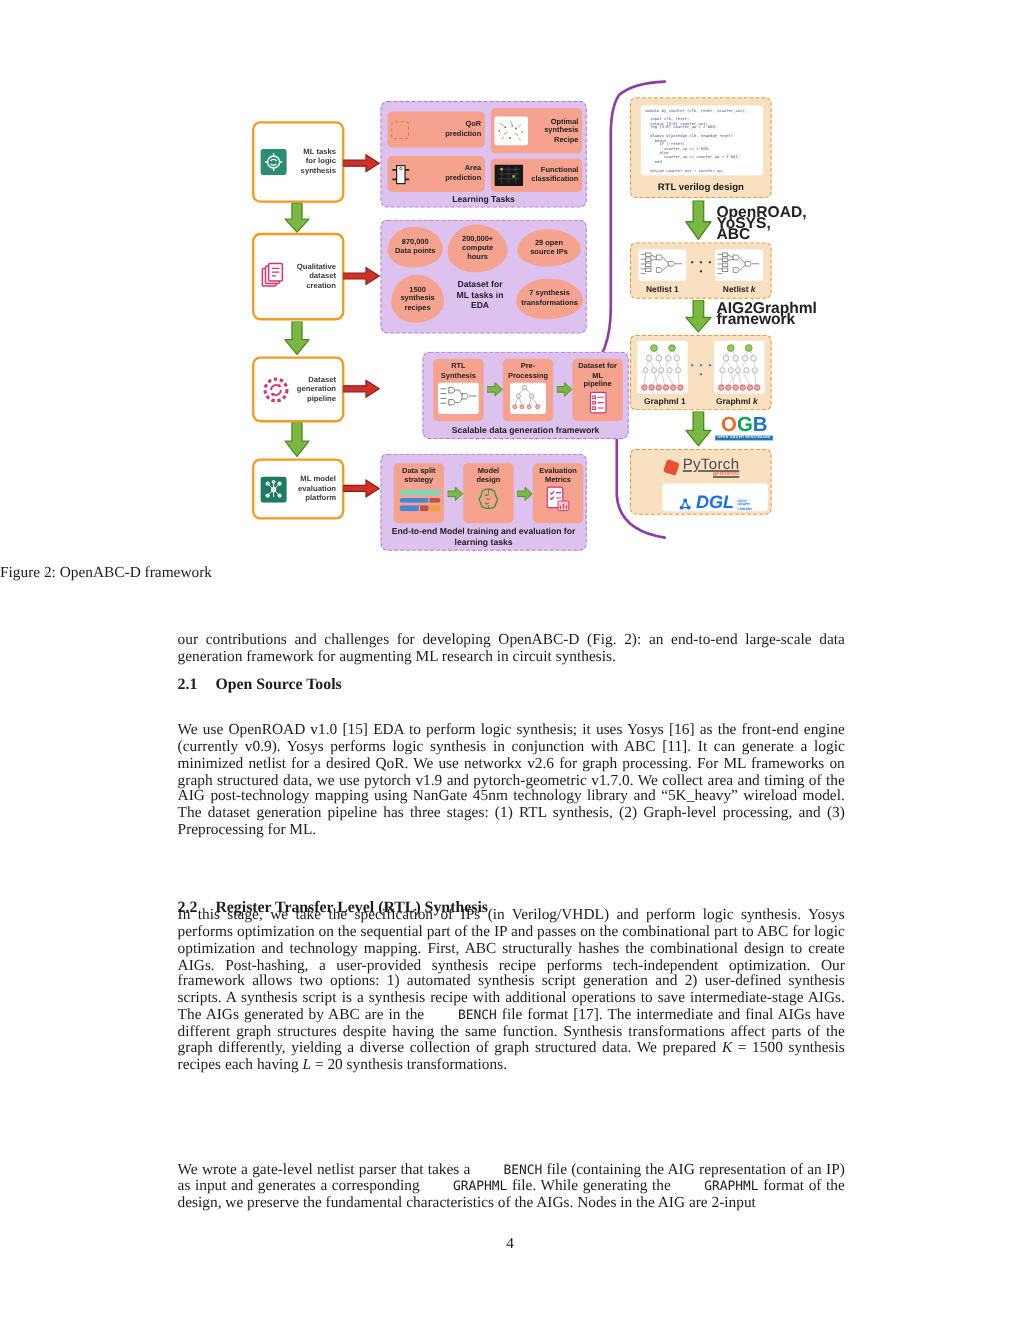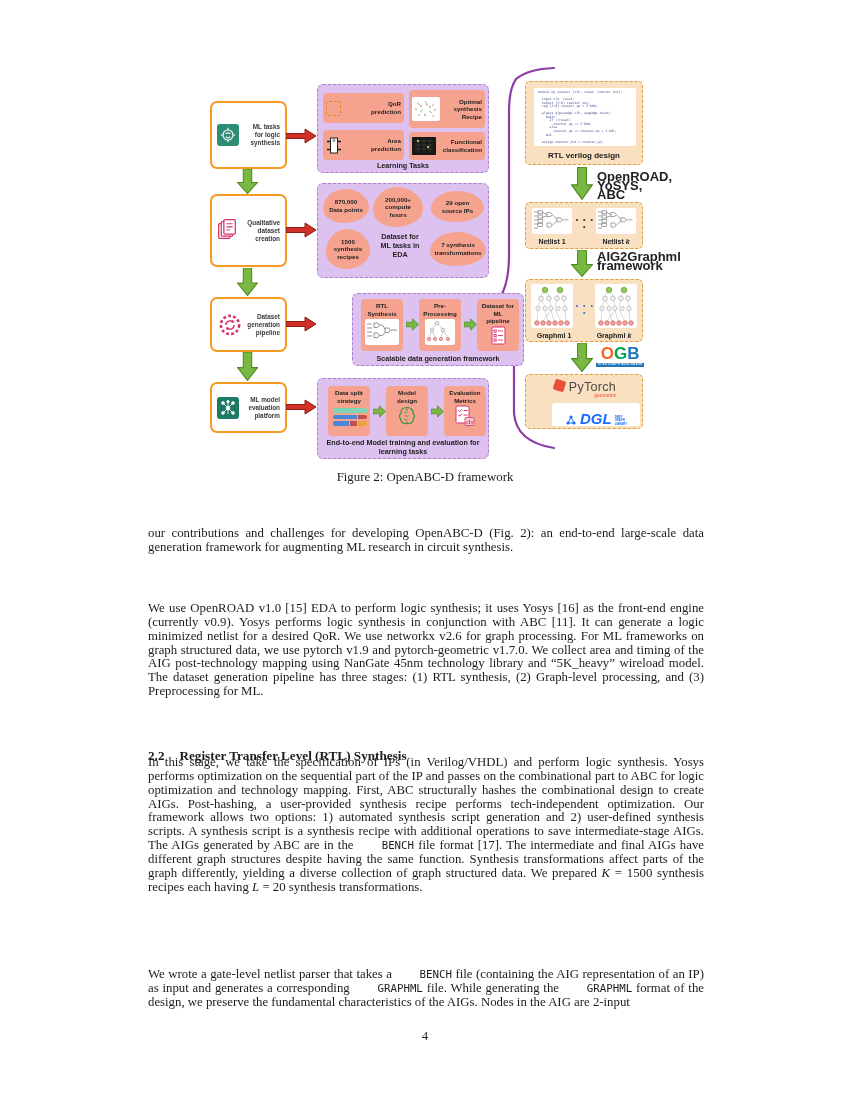--- a/index.html
+++ b/index.html
@@ -31,29 +31,29 @@
   .dots{font-size:7px;font-weight:bold;letter-spacing:1.5px;color:#333;text-align:center;}
   .dotsb{color:#3a78c9;}
   .bigbox-label{position:absolute;left:0;right:0;bottom:4px;text-align:center;font-weight:bold;font-size:8px;color:#1a1a1a;}
   .bars{display:flex;flex-direction:column;gap:2px;margin:4px 3px 0;}
   .bar{height:4.5px;border-radius:2px;display:flex;overflow:hidden;}
   
   .ogb{display:flex;flex-direction:column;align-items:center;}
   .ogb-letters{display:flex;font-weight:900;font-size:17px;line-height:17px;letter-spacing:0;}
   .ogb-strip{margin-top:1px;background:#2075bc;color:#fff;font-size:2.7px;line-height:4px;
              padding:0 2px;letter-spacing:.4px;font-weight:bold;}
-  .pyt-row{display:flex;align-items:flex-start;justify-content:center;gap:4px;}
+  .pyt-row{display:flex;align-items:center;justify-content:center;gap:4px;text-decoration:underline;}
   .pyt-gem{width:11px;height:11px;background:#e94f37;border-radius:2px;transform:rotate(18deg);}
   .pyt-name{font-size:12.5px;color:#4a4a4a;letter-spacing:.3px;}
   .pyt-sub{font-size:5px;color:#e94f37;text-align:right;margin-top:-2px;}
   .dgl-card{background:#fff;border-radius:3px;display:flex;align-items:flex-end;justify-content:center;gap:3px;}
   .dgl-name{font-size:15px;font-weight:900;color:#1a6cff;font-style:italic;line-height:15px;}
   .dgl-sub{font-size:2.8px;line-height:3.3px;font-weight:bold;color:#1a6cff;white-space:pre-line;text-align:left;}
   
-  .caption{position:absolute;left:0;width:850px;text-align:center;font-size:12.8px;}
+  .caption{position:absolute;left:0;width:850px;font-size:12.8px;}
   .bodytext{position:absolute;left:148px;width:556px;font-size:12.8px;line-height:13.9px;
             text-align:justify;}
   .h2{position:absolute;left:148px;width:556px;font-size:13.2px;font-weight:bold;}
   .h2 .hnum{margin-right:15px;}
   .pageno{position:absolute;left:0;width:850px;text-align:center;font-size:12.8px;}
   .seg-mono{font-family:"DejaVu Sans Mono",monospace;font-size:.84em;padding-left:24px;}
   .seg-it{font-style:italic;}
   .seg-math{font-style:italic;}
 </style>
 </head>
@@ -508,20 +508,23 @@
 GRAPH
 LIBRARY</span>
       </div>
     </div>
   </div>
 
   <div class="caption" style="top:470px;">Figure 2: OpenABC-D framework</div>
 
   <p class="bodytext" style="top:514px;"><span>our contributions and challenges for developing OpenABC-D (Fig. 2): an end-to-end large-scale data generation framework for augmenting ML research in circuit synthesis.</span></p>
 
+  <div class="h2" style="top:562px;">
+    <span class="hnum">2.1</span><span>Open Source Tools</span>
+  </div>
   <p class="bodytext" style="top:589px;"><span>We use OpenROAD v1.0 [15] EDA to perform logic synthesis; it uses Yosys [16] as the front-end engine (currently v0.9). Yosys performs logic synthesis in conjunction with ABC [11]. It can generate a logic minimized netlist for a desired QoR. We use networkx v2.6 for graph processing. For ML frameworks on graph structured data, we use pytorch v1.9 and pytorch-geometric v1.7.0. We collect area and timing of the AIG post-technology mapping using NanGate 45nm technology library and “5K_heavy” wireload model. The dataset generation pipeline has three stages: (1) RTL synthesis, (2) Graph-level processing, and (3) Preprocessing for ML.</span></p>
 
   <div class="h2" style="top:748px;">
     <span class="hnum">2.2</span><span>Register Transfer Level (RTL) Synthesis</span>
   </div>
   <p class="bodytext" style="top:743px;"><span>In this stage, we take the specification of IPs (in Verilog/VHDL) and perform logic synthesis. Yosys performs optimization on the sequential part of the IP and passes on the combinational part to ABC for logic optimization and technology mapping. First, ABC structurally hashes the combinational design to create AIGs. Post-hashing, a user-provided synthesis recipe performs tech-independent optimization. Our framework allows two options: 1) automated synthesis script generation and 2) user-defined synthesis scripts. A synthesis script is a synthesis recipe with additional operations to save intermediate-stage AIGs. The AIGs generated by ABC are in the </span><span class="seg-mono">BENCH</span><span> file format [17]. The intermediate and final AIGs have different graph structures despite having the same function. Synthesis transformations affect parts of the graph differently, yielding a diverse collection of graph structured data. We prepared </span><span class="seg-math">K</span><span> = 1500 synthesis recipes each having </span><span class="seg-math">L</span><span> = 20 synthesis transformations.</span></p>
 
   <p class="bodytext" style="top:955px;"><span>We wrote a gate-level netlist parser that takes a </span><span class="seg-mono">BENCH</span><span> file (containing the AIG representation of an IP) as input and generates a corresponding </span><span class="seg-mono">GRAPHML</span><span> file. While generating the </span><span class="seg-mono">GRAPHML</span><span> format of the design, we preserve the fundamental characteristics of the AIGs. Nodes in the AIG are 2-input</span></p>
 
   <div class="pageno" style="top:1029px;">4</div>

